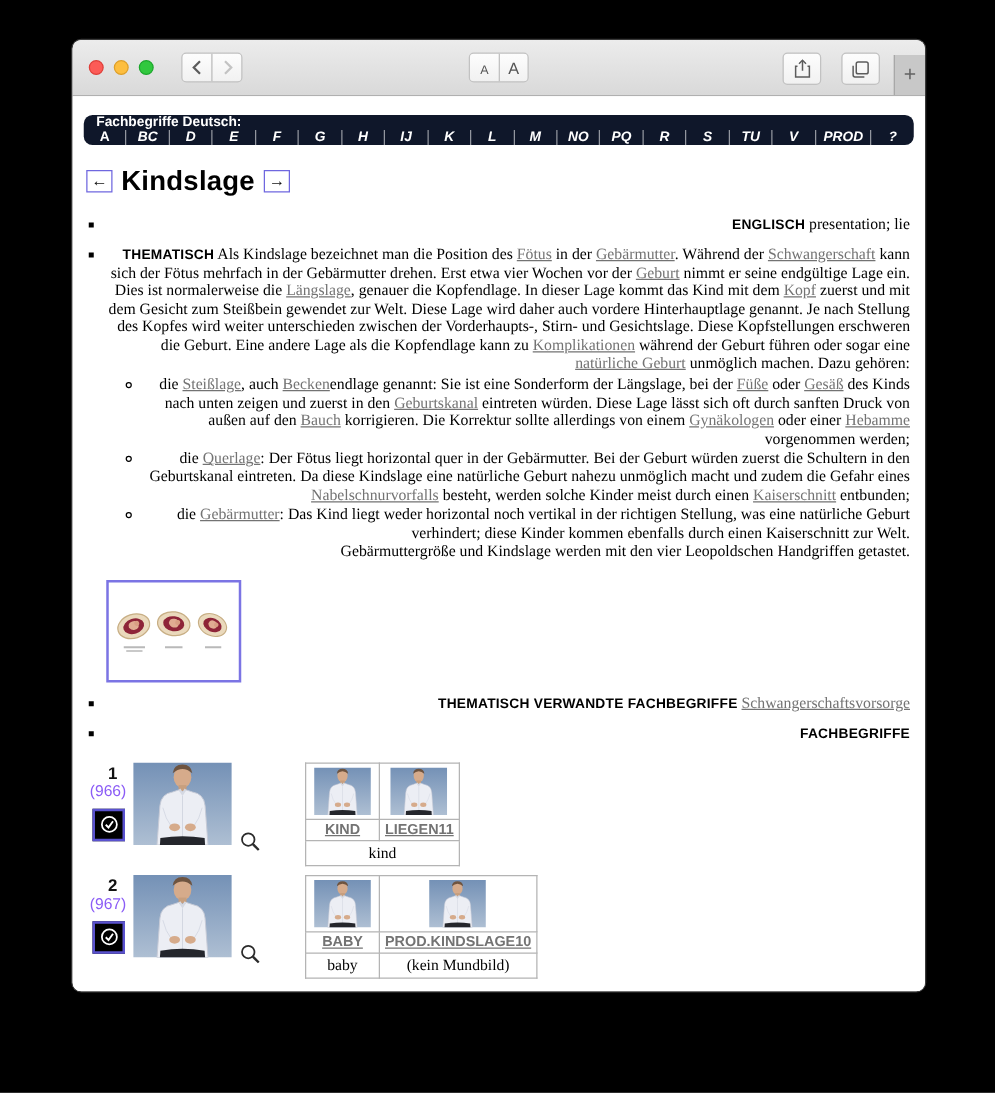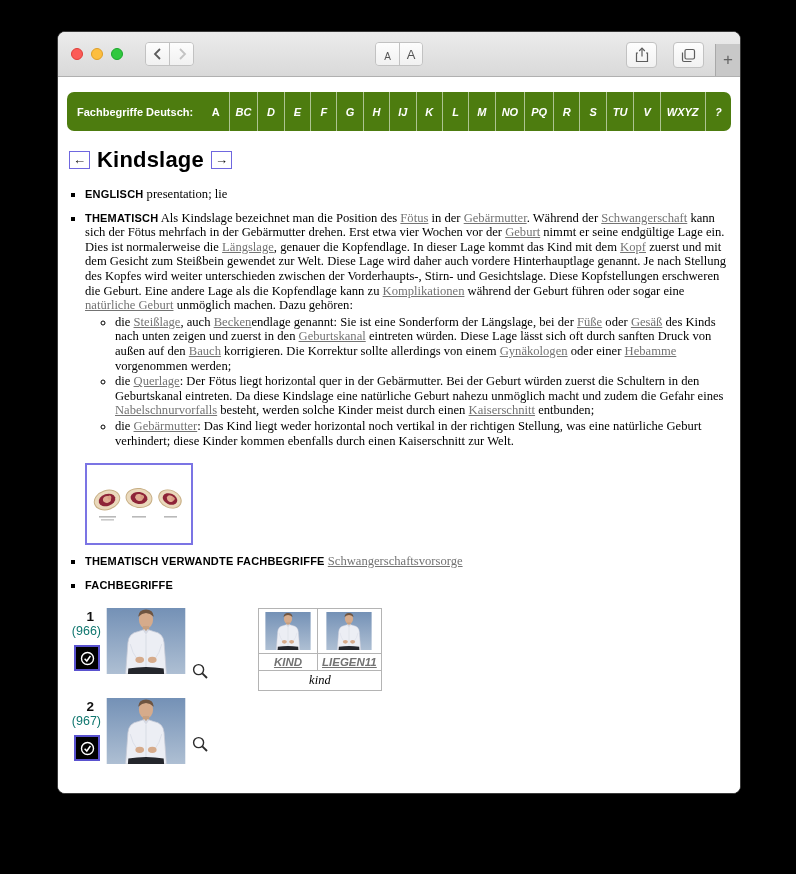--- a/index.html
+++ b/index.html
@@ -28,53 +28,53 @@
   .fontbtn.large{font-size:13px;}
   .fontbtn + .fontbtn{border-left:1px solid #c2c2c2;}
   .rightbtns{position:absolute;right:36px;top:10px;display:flex;gap:16px;}
   .toolbtn{width:29px;height:24px;background:linear-gradient(#fdfdfd,#f1f1f1);
            border:1px solid #c2c2c2;border-radius:4px;display:flex;align-items:center;justify-content:center;}
   .plusbtn{position:absolute;right:0;top:12px;width:24px;height:32px;background:#c8c8c8;
            border-left:1px solid #a8a8a8;display:flex;align-items:center;justify-content:center;
            color:#636363;font-size:17px;}
   
   .content{position:relative;height:716px;background:#fff;overflow:hidden;}
-  .rednav{display:flex;margin:15px 9px 0 9px;height:39px;background:#4d7c0f;
+  .rednav{display:flex;margin:15px 9px 0 9px;height:24px;background:#0f172a;
           border-radius:7px;overflow:hidden;align-items:stretch;color:#fff;
-          font-size:11px;font-weight:bold;}
+          font-size:11px;font-weight:bold;flex-direction:column;}
   .rednav .cell{display:flex;align-items:center;padding:0 10px;white-space:nowrap;}
   .rednav .cell + .cell{border-left:1px solid rgba(255,255,255,.55);font-style:italic;}
   .rednav .letters{display:flex;flex:1;}
   .rednav .letters .cell{flex:1;justify-content:center;padding:0 6px;}
   .titlerow{display:flex;align-items:center;gap:7px;margin:16px 0 0 11px;}
   .arrowbox{border:1px solid #6f67df;background:#fff;color:#111;font-weight:bold;
             font-size:13px;line-height:1;padding:1px 3px 2px 3px;}
   .pagetitle{font-size:22px;font-weight:bold;color:#000;letter-spacing:.2px;}
   .doc{font-family:"Liberation Serif",serif;font-size:12.6px;line-height:1.16;color:#000;
        margin:14px 0 0 0;}
-  ul.l1{list-style:square;margin:0;padding:0 12px 0 27px;}
+  ul.l1{list-style:square;margin:0;padding:0 12px 0 27px;text-align:right;}
   ul.l1 > li{margin-bottom:9px;}
   ul.l2{list-style:circle;margin:2px 0 0 0;padding-left:30px;font-family:Liberation Serif, serif;}
   ul.l2 > li{margin-bottom:1px;}
   .blabel{font-family:"Liberation Sans",sans-serif;font-weight:bold;font-size:11px;letter-spacing:.2px;}
   a.lnk{color:#737373;text-decoration:underline;cursor:pointer;}
   .illus{margin-top:15px;width:104px;height:78px;border:2px solid #7b74e4;background:#fff;
          display:flex;align-items:center;justify-content:center;}
   
   .entries{margin:16px 0 0 5px;font-family:"Liberation Sans",sans-serif;}
   .entry{display:flex;align-items:flex-start;margin-bottom:7px;}
   .numcol{width:38px;display:flex;flex-direction:column;align-items:flex-end;padding-top:1px;}
   .num{font-size:13.5px;font-weight:bold;color:#111;padding-right:7px;}
-  .vid-id{font-size:12.5px;color:#0f766e;}
+  .vid-id{font-size:12.5px;color:#8b5cf6;}
   .checkicon{margin-top:7px;margin-right:1px;width:22px;height:22px;background:#000;
              border:2px solid #5a52cf;box-sizing:content-box;display:flex;align-items:center;justify-content:center;}
   .thumb{margin-left:5px;width:80px;height:66px;line-height:0;}
   .thumb svg{width:80px;height:66px;}
   .mag{align-self:flex-end;margin:0 0 12px 6px;line-height:0;}
-  .signtable{border-collapse:collapse;margin-left:50px;font-size:11px;font-style:italic;}
+  .signtable{border-collapse:collapse;margin-left:36px;font-size:11px;}
   .signtable td{border:1px solid #b4b4b4;text-align:center;padding:2px 4px;background:#fff;}
   .signtable td.pic{padding:3px 4px;line-height:0;}
   .signtable td.pic svg{width:50px;height:38px;}
   .gloss{font-weight:bold;font-size:11.5px;}
   .mouthcell{font-family:"Liberation Serif",serif;font-size:12.5px;padding:2px 6px;}
   .hidden-defs{position:absolute;width:0;height:0;overflow:hidden;}
 </style>
 </head>
 <body>
 
@@ -165,21 +165,21 @@
             <div class="cell">IJ</div>
             <div class="cell">K</div>
             <div class="cell">L</div>
             <div class="cell">M</div>
             <div class="cell">NO</div>
             <div class="cell">PQ</div>
             <div class="cell">R</div>
             <div class="cell">S</div>
             <div class="cell">TU</div>
             <div class="cell">V</div>
-            <div class="cell">WXYZ</div>
+            <div class="cell">PROD</div>
             <div class="cell">?</div>
           </div>
       </div>
 
       <div class="titlerow">
         <span class="arrowbox">←</span>
         <span class="pagetitle">Kindslage</span>
         <span class="arrowbox">→</span>
       </div>
 
@@ -190,20 +190,21 @@
             <span>presentation; lie</span>
           </li>
           <li>
             <span class="blabel">THEMATISCH</span>
             <span>Als Kindslage bezeichnet man die Position des <a class="lnk">Fötus</a> in der <a class="lnk">Gebärmutter</a>. Während der <a class="lnk">Schwangerschaft</a> kann sich der Fötus mehrfach in der Gebärmutter drehen. Erst etwa vier Wochen vor der <a class="lnk">Geburt</a> nimmt er seine endgültige Lage ein. Dies ist normalerweise die <a class="lnk">Längslage</a>, genauer die Kopfendlage. In dieser Lage kommt das Kind mit dem <a class="lnk">Kopf</a> zuerst und mit dem Gesicht zum Steißbein gewendet zur Welt. Diese Lage wird daher auch vordere Hinterhauptlage genannt. Je nach Stellung des Kopfes wird weiter unterschieden zwischen der Vorderhaupts-, Stirn- und Gesichtslage. Diese Kopfstellungen erschweren die Geburt. Eine andere Lage als die Kopfendlage kann zu <a class="lnk">Komplikationen</a> während der Geburt führen oder sogar eine <a class="lnk">natürliche Geburt</a> unmöglich machen. Dazu gehören:</span>
             <ul class="l2">
               <li>die <a class="lnk">Steißlage</a>, auch <a class="lnk">Becken</a>endlage genannt: Sie ist eine Sonderform der Längslage, bei der <a class="lnk">Füße</a> oder <a class="lnk">Gesäß</a> des Kinds nach unten zeigen und zuerst in den <a class="lnk">Geburtskanal</a> eintreten würden. Diese Lage lässt sich oft durch sanften Druck von außen auf den <a class="lnk">Bauch</a> korrigieren. Die Korrektur sollte allerdings von einem <a class="lnk">Gynäkologen</a> oder einer <a class="lnk">Hebamme</a> vorgenommen werden;</li>
               <li>die <a class="lnk">Querlage</a>: Der Fötus liegt horizontal quer in der Gebärmutter. Bei der Geburt würden zuerst die Schultern in den Geburtskanal eintreten. Da diese Kindslage eine natürliche Geburt nahezu unmöglich macht und zudem die Gefahr eines <a class="lnk">Nabelschnurvorfalls</a> besteht, werden solche Kinder meist durch einen <a class="lnk">Kaiserschnitt</a> entbunden;</li>
               <li>die <a class="lnk">Gebärmutter</a>: Das Kind liegt weder horizontal noch vertikal in der richtigen Stellung, was eine natürliche Geburt verhindert; diese Kinder kommen ebenfalls durch einen Kaiserschnitt zur Welt.</li>
             </ul>
+            <div>Gebärmuttergröße und Kindslage werden mit den vier Leopoldschen Handgriffen getastet.</div>
             <div class="illus">
               <svg width="96" height="56" viewBox="0 0 96 56">
                 <g transform="translate(16,24) rotate(-18)">
                     <use href="#fetus-sym"></use>
                   </g>
                 <g transform="translate(48,22) rotate(8)">
                     <use href="#fetus-sym"></use>
                   </g>
                 <g transform="translate(79,23) rotate(24) scale(0.9)">
                     <use href="#fetus-sym"></use>
@@ -289,18 +290,42 @@
             <svg viewBox="0 0 100 84">
                 <use href="#person-sym"></use>
               </svg>
           </div>
           <div class="mag">
             <svg width="16" height="16" viewBox="0 0 16 16">
               <circle cx="6.6" cy="6.6" r="5" fill="none" stroke="#2b2b2b" stroke-width="1.4"></circle>
               <line x1="10.3" y1="10.3" x2="15" y2="15" stroke="#2b2b2b" stroke-width="1.9"></line>
             </svg>
           </div>
+          <table class="signtable">
+            <tbody>
+            <tr>
+              <td class="pic">
+                <svg viewBox="0 0 100 84">
+                      <use href="#person-sym"></use>
+                    </svg>
+              </td>
+              <td class="pic">
+                <svg viewBox="0 0 100 84">
+                      <use href="#person-sym"></use>
+                    </svg>
+              </td>
+            </tr>
+            <tr>
+              <td><a class="lnk gloss">BABY</a></td>
+              <td><a class="lnk gloss">PROD.KINDSLAGE10</a></td>
+            </tr>
+            <tr>
+              <td class="mouthcell">baby</td>
+              <td class="mouthcell">(kein Mundbild)</td>
+            </tr>
+            </tbody>
+          </table>
         </div>
 
       </div>
     </div>
   </div>
 </div>
 
 </body></html>

